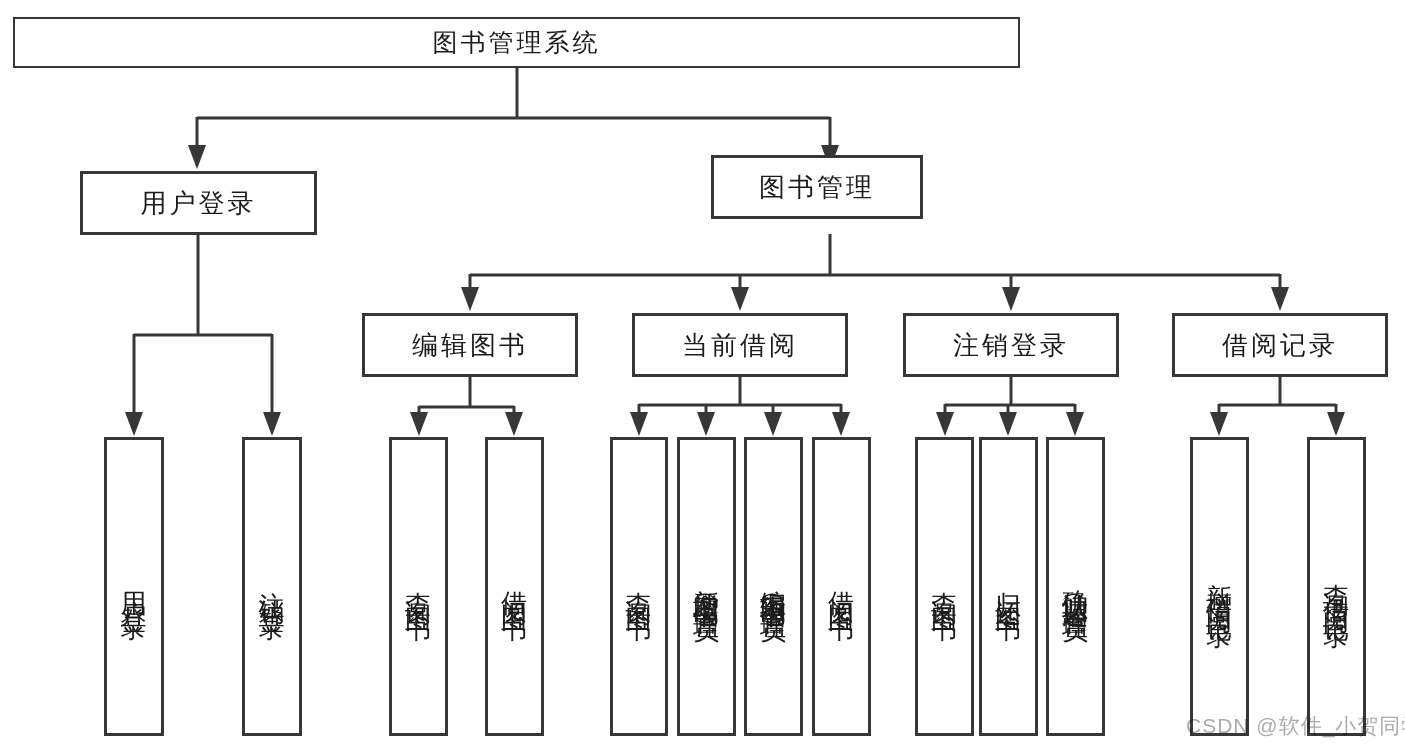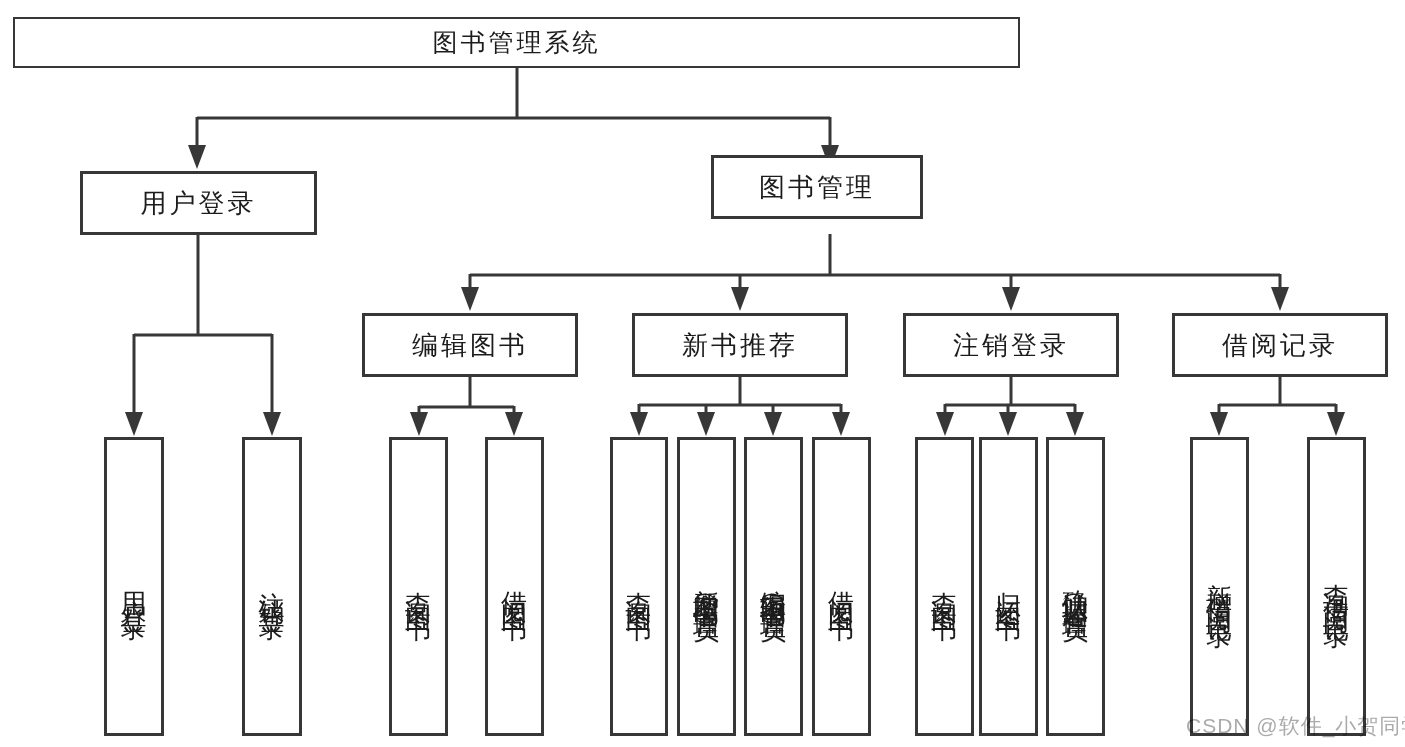--- a/index.html
+++ b/index.html
@@ -108,21 +108,21 @@
     <span class="lbl">用户登录</span>
   </div>
   <div class="box lvl" style="left:711px;top:155px;width:212px;height:64px">
     <span class="lbl">图书管理</span>
   </div>
 
   <div class="box lvl" style="left:362px;top:313px;width:216px;height:64px">
     <span class="lbl">编辑图书</span>
   </div>
   <div class="box lvl" style="left:632px;top:313px;width:216px;height:64px">
-    <span class="lbl">新书推荐</span>
+    <span class="lbl">当前借阅</span>
   </div>
   <div class="box lvl" style="left:903px;top:313px;width:216px;height:64px">
     <span class="lbl">注销登录</span>
   </div>
   <div class="box lvl" style="left:1172px;top:313px;width:216px;height:64px">
     <span class="lbl">借阅记录</span>
   </div>
 
   <div class="box leaf" style="left:104px;width:60px">
     <span class="vlbl">用户登录</span>

